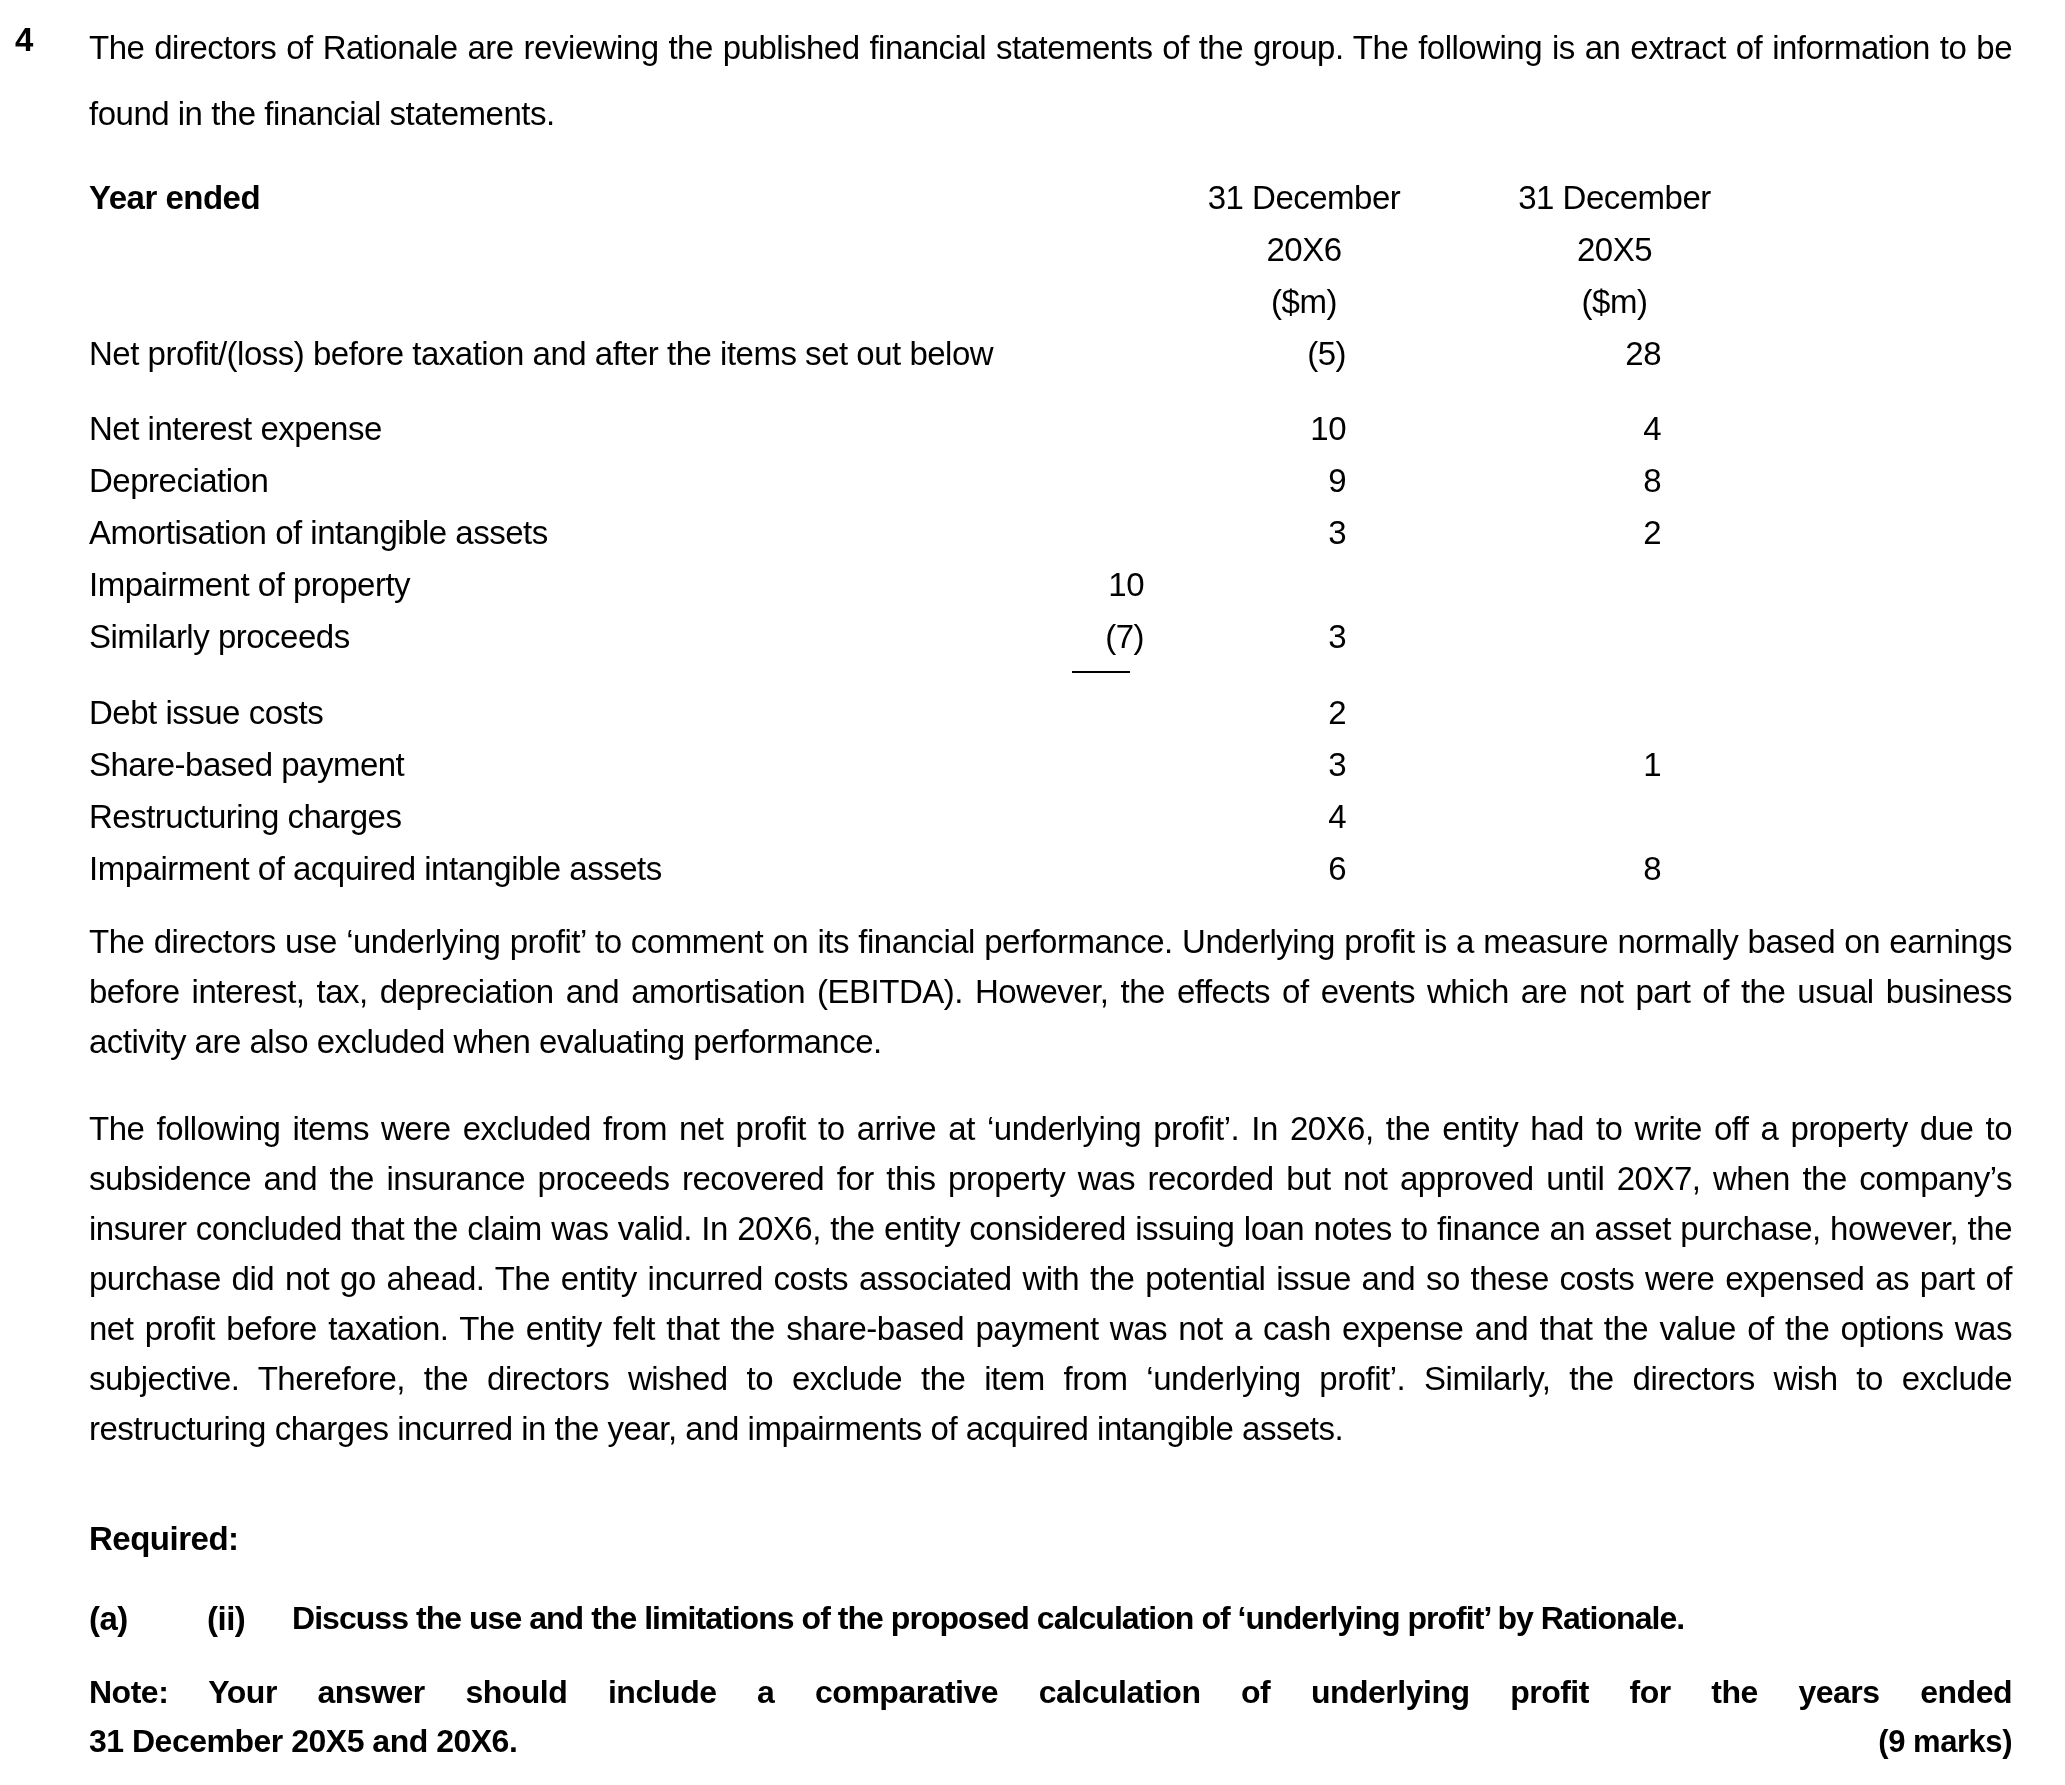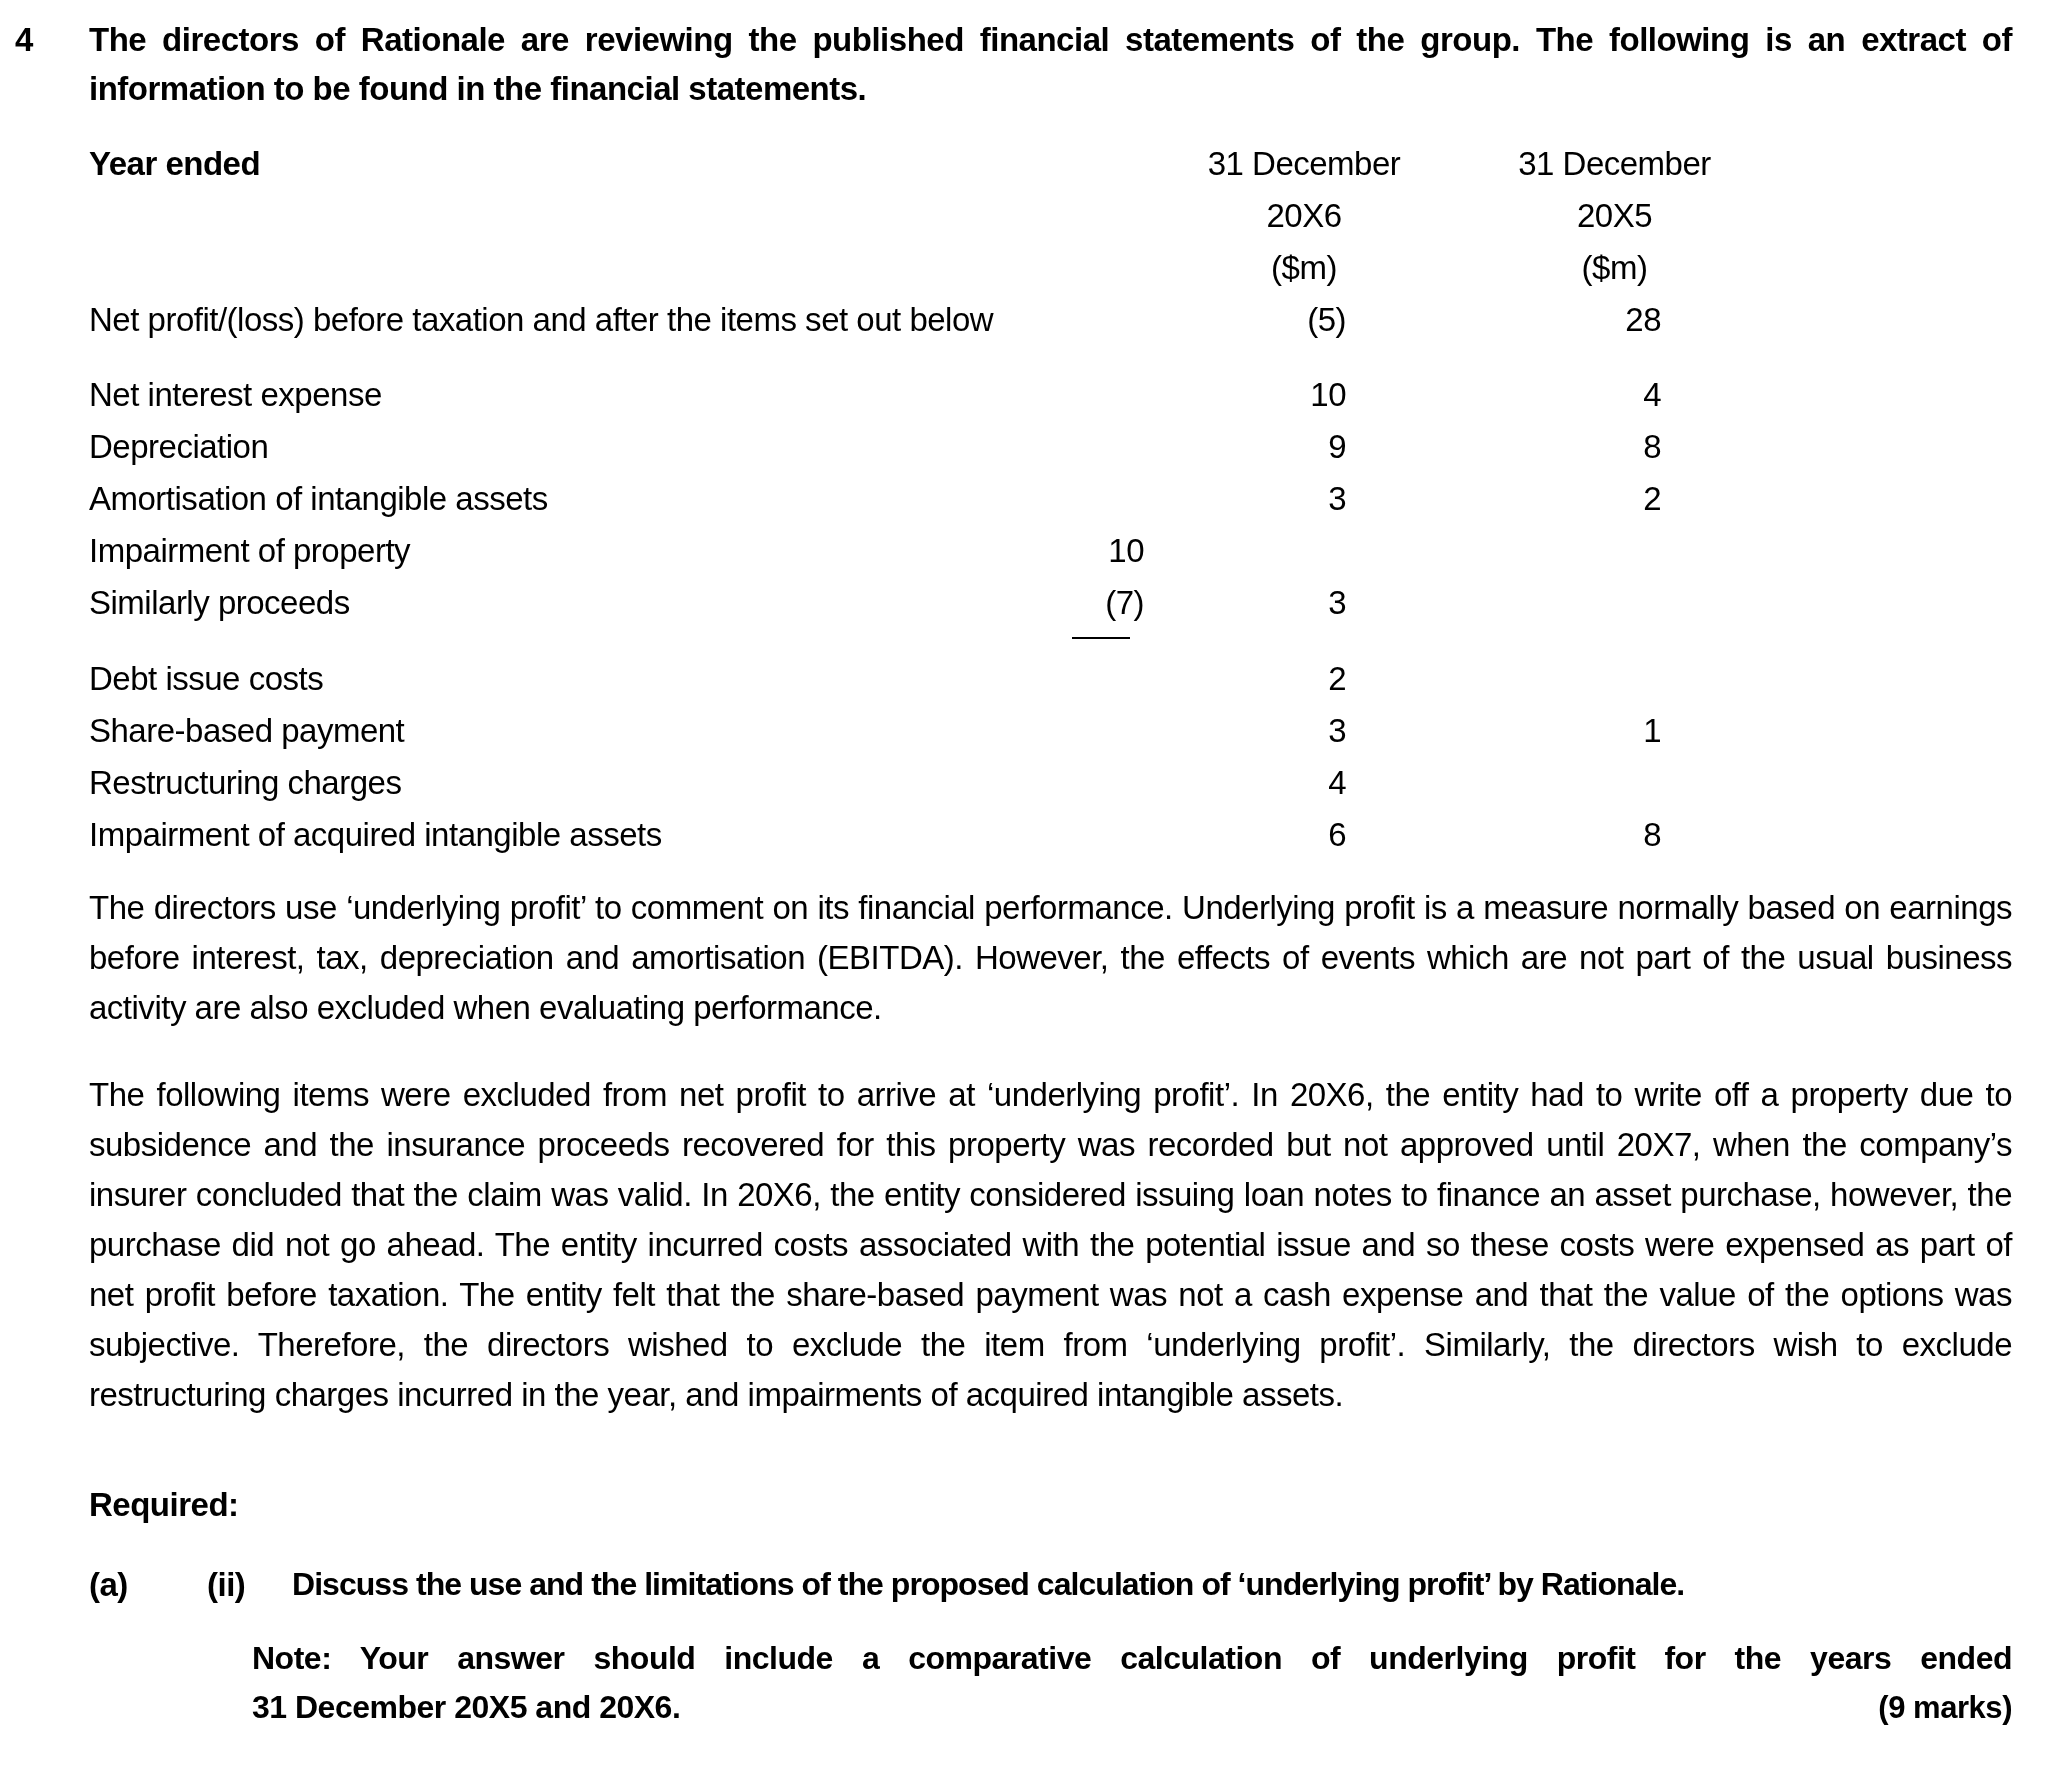--- a/index.html
+++ b/index.html
@@ -26,22 +26,21 @@
   .q-num {
     position: absolute;
     left: 15px;
     top: 15px;
     font-weight: bold;
     line-height: 49px;
   }
   .intro {
     margin: 0;
     text-align: justify;
-    line-height: 49px;
-    font-weight: bold;
+    line-height: 66px;
   }
   
   .fin-table { margin-top: 24.5px; }
   .tr {
     display: grid;
     grid-template-columns: 975px 80px 320px 301px;
     line-height: 52px;
   }
   .td { white-space: nowrap; }
   .td.a { text-align: right; }
@@ -84,21 +83,20 @@
   }
   .part-a  { width: 78px; flex: 0 0 auto; }
   .part-ii { width: 85px; flex: 0 0 auto; margin-left: 40px; }
   .task {
     flex: 1 1 auto;
     font-size: 32px;
     letter-spacing: -0.03em;
     white-space: nowrap;
   }
   .note-block {
-    margin-left: 163px;
     margin-top: 24.5px;
     font-weight: bold;
     font-size: 32px;
     line-height: 49px;
   }
   .note-line1 {
     text-align: justify;
     text-align-last: justify;
   }
   .note-line2-row {

